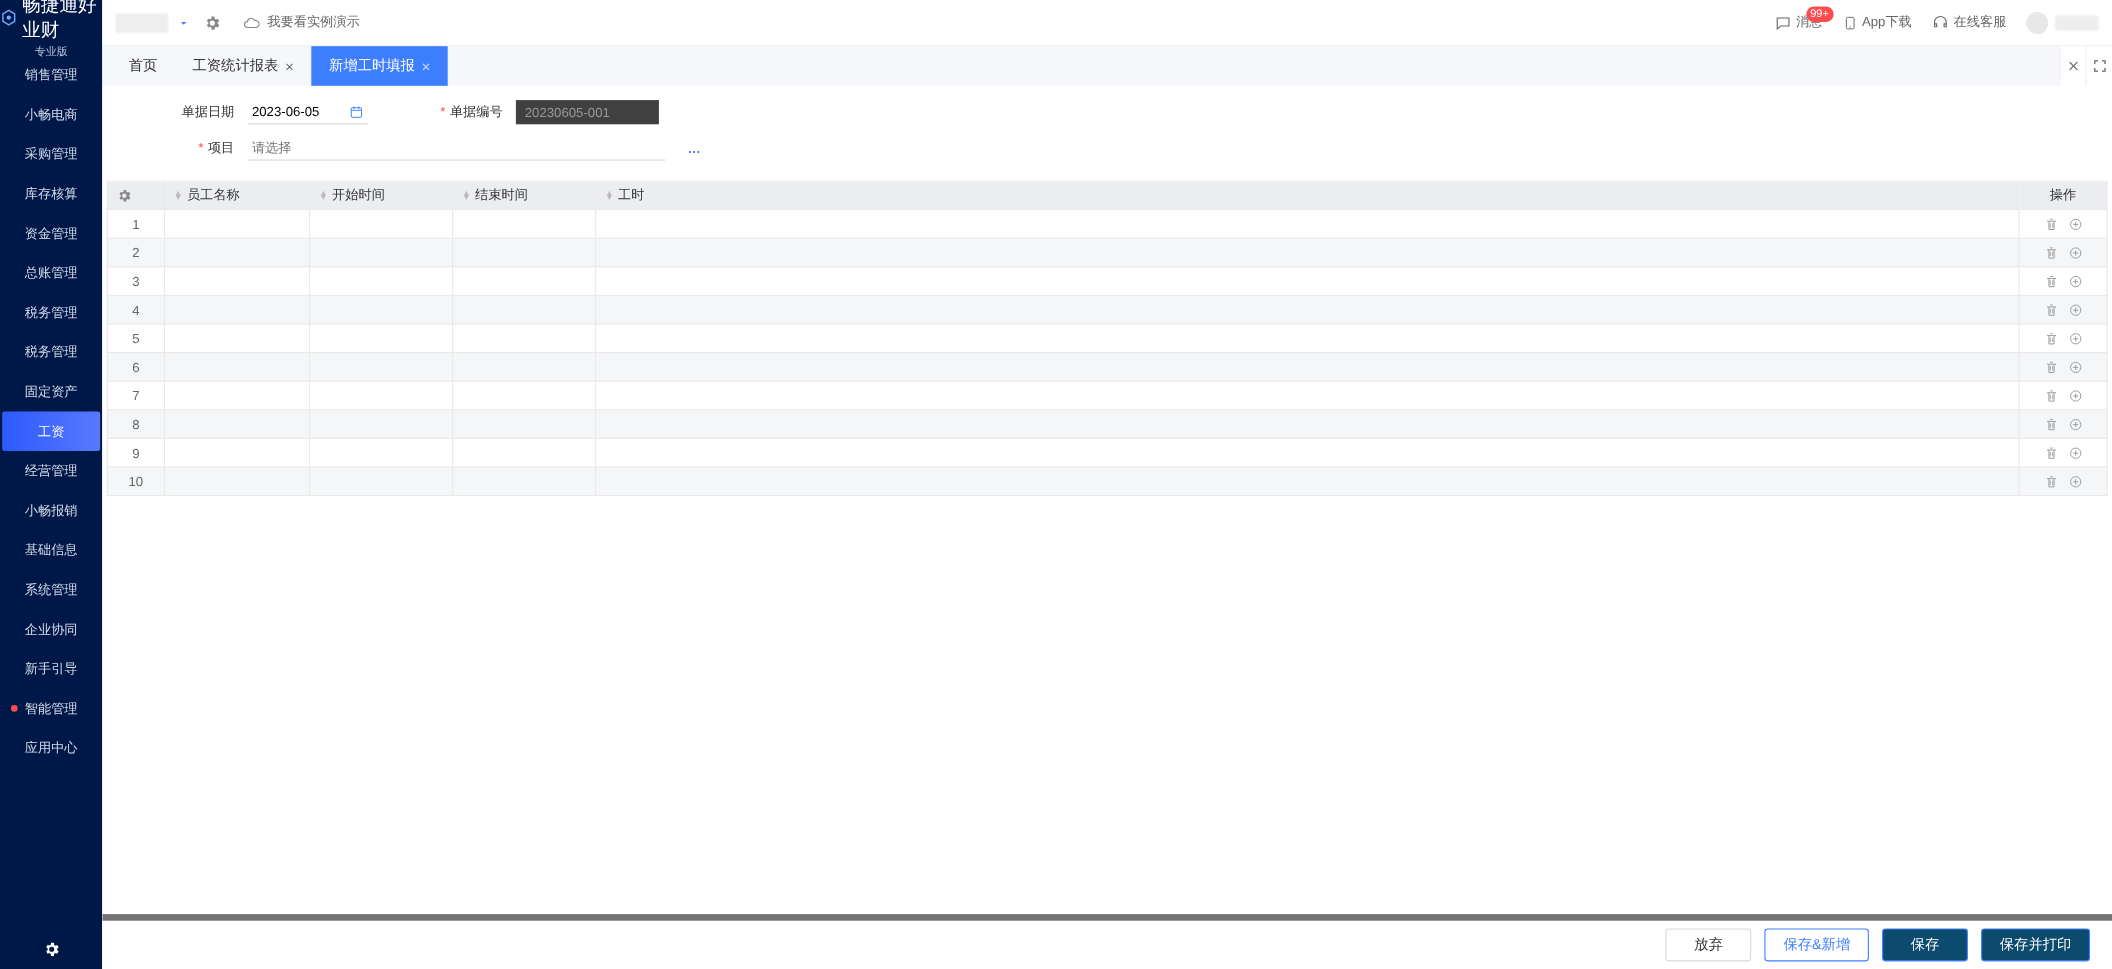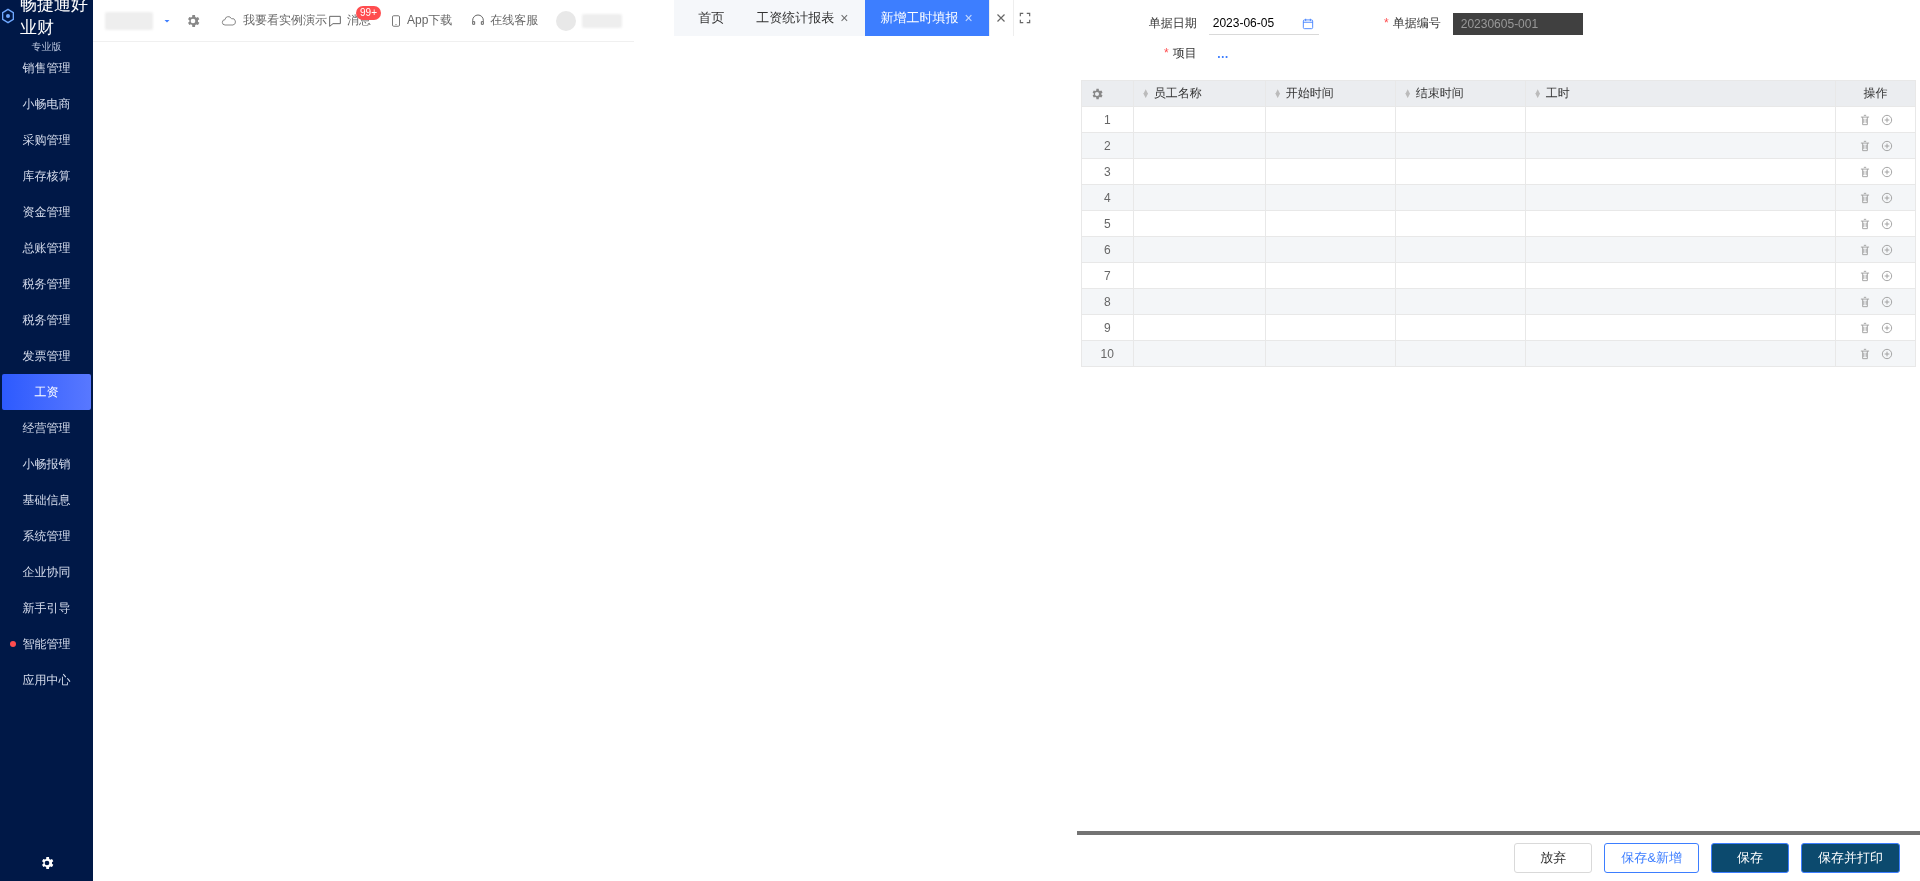--- a/index.html
+++ b/index.html
@@ -15,21 +15,21 @@
 .logo-text { font-size: 17px; color: #fff; }
 .logo-sub { font-size: 10px; color: #b8c4dc; margin-top: 1px; }
 .nav { flex: 1; overflow-y: auto; padding-top: 8px; }
 .nav-item { height: 36px; display: flex; align-items: center; justify-content: center; color: #d5dcec; font-size: 12px; cursor: pointer; position: relative; }
 .nav-item.active { background: linear-gradient(90deg, #2d5afe 0%, #5878ff 100%); color: #fff; border-radius: 2px; margin: 0 2px; }
 .nav-item .dot { position: absolute; left: 10px; top: 50%; transform: translateY(-50%); width: 6px; height: 6px; background: #ff4d4f; border-radius: 50%; }
 .sidebar-footer { height: 36px; display: flex; align-items: center; justify-content: center; }
 .sidebar-footer svg { width: 16px; height: 16px; fill: #d5dcec; }
 
 
-.main { flex: 1; display: flex; flex-direction: row; min-width: 0; gap: 40px; }
+.main { flex: 1; display: flex; flex-direction: column; min-width: 0; }
 
 
 .topbar { height: 42px; background: #fff; display: flex; align-items: center; padding: 0 12px; border-bottom: 1px solid #f0f0f0; }
 .org-select { display: flex; align-items: center; gap: 8px; color: #666; cursor: pointer; }
 .org-blur { width: 48px; height: 18px; background: #eee; border-radius: 2px; filter: blur(1px); }
 .chevron-down { width: 12px; height: 12px; }
 .topbar-gear { margin-left: 12px; cursor: pointer; }
 .demo-link { margin-left: 20px; display: flex; align-items: center; gap: 6px; color: #666; cursor: pointer; font-size: 12px; }
 .topbar-spacer { flex: 1; }
 .topbar-right { display: flex; align-items: center; gap: 18px; color: #666; }
@@ -74,21 +74,21 @@
 .col-ops { width: 80px; text-align: center; }
 tbody tr:nth-child(even) td { background: #f4f6f8; }
 tbody td.col-idx { text-align: center; color: #666; }
 .sort-icons { display: inline-flex; flex-direction: column; margin-right: 4px; line-height: 4px; color: #bbb; font-size: 8px; vertical-align: middle; }
 .gear-th svg { width: 14px; height: 14px; }
 .op-btns { display: flex; justify-content: center; gap: 8px; color: #999; }
 .op-btns span { cursor: pointer; display: inline-flex; }
 .op-btns svg { width: 14px; height: 14px; }
 
 
-.footer { height: 50px; border-top: 4px solid #737373; display: flex; align-items: center; justify-content: flex-end; gap: 12px; padding: 0 20px; background: #fff; }
+.footer { height: 50px; border-top: 6px solid #737373; display: flex; align-items: center; justify-content: flex-end; gap: 12px; padding: 0 20px; background: #fff; }
 .btn { min-width: 78px; height: 30px; border-radius: 3px; font-size: 13px; cursor: pointer; display: inline-flex; align-items: center; justify-content: center; padding: 0 16px; }
 .btn-default { background: #fff; border: 1px solid #d9d9d9; color: #333; }
 .btn-outline { background: #fff; border: 1px solid #3d7eff; color: #3d7eff; }
 .btn-primary { background: #0c4a6e; border: 1px solid #3d7eff; color: #fff; }
 
 .icon { display: inline-flex; }
 svg { display: block; }
 </style>
 </head>
 <body>
@@ -127,21 +127,21 @@
         <div class="nav-item">
           <span>总账管理</span>
         </div>
         <div class="nav-item">
           <span>税务管理</span>
         </div>
         <div class="nav-item">
           <span>税务管理</span>
         </div>
         <div class="nav-item">
-          <span>发票管理</span>
+          <span>固定资产</span>
         </div>
         <div class="nav-item active">
           <span>工资</span>
         </div>
         <div class="nav-item">
           <span>经营管理</span>
         </div>
         <div class="nav-item">
           <span>小畅报销</span>
         </div>
@@ -272,20 +272,21 @@
                   <rect x="4" y="5" width="16" height="15" rx="2" fill="none" stroke="#3d7eff" stroke-width="1.5"></rect>
                   <path stroke="#3d7eff" stroke-width="1.5" d="M4 9h16M8 3v4M16 3v4"></path>
                 </svg>
             </span>
           </div>
           <span class="form-label req" style="margin-left:30px">单据编号</span>
           <input class="code-input" type="text" readonly="" value="20230605-001" style="">
         </div>
         <div class="form-row">
           <span class="form-label req">项目</span>
+          <input class="proj-input" type="text" placeholder="请选择" style="">
           <span class="more-icon">…</span>
         </div>
       </div>
 
 
       <div class="table-wrap">
         <table>
           <colgroup>
             <col class="col-idx">
               <col class="col-emp">

